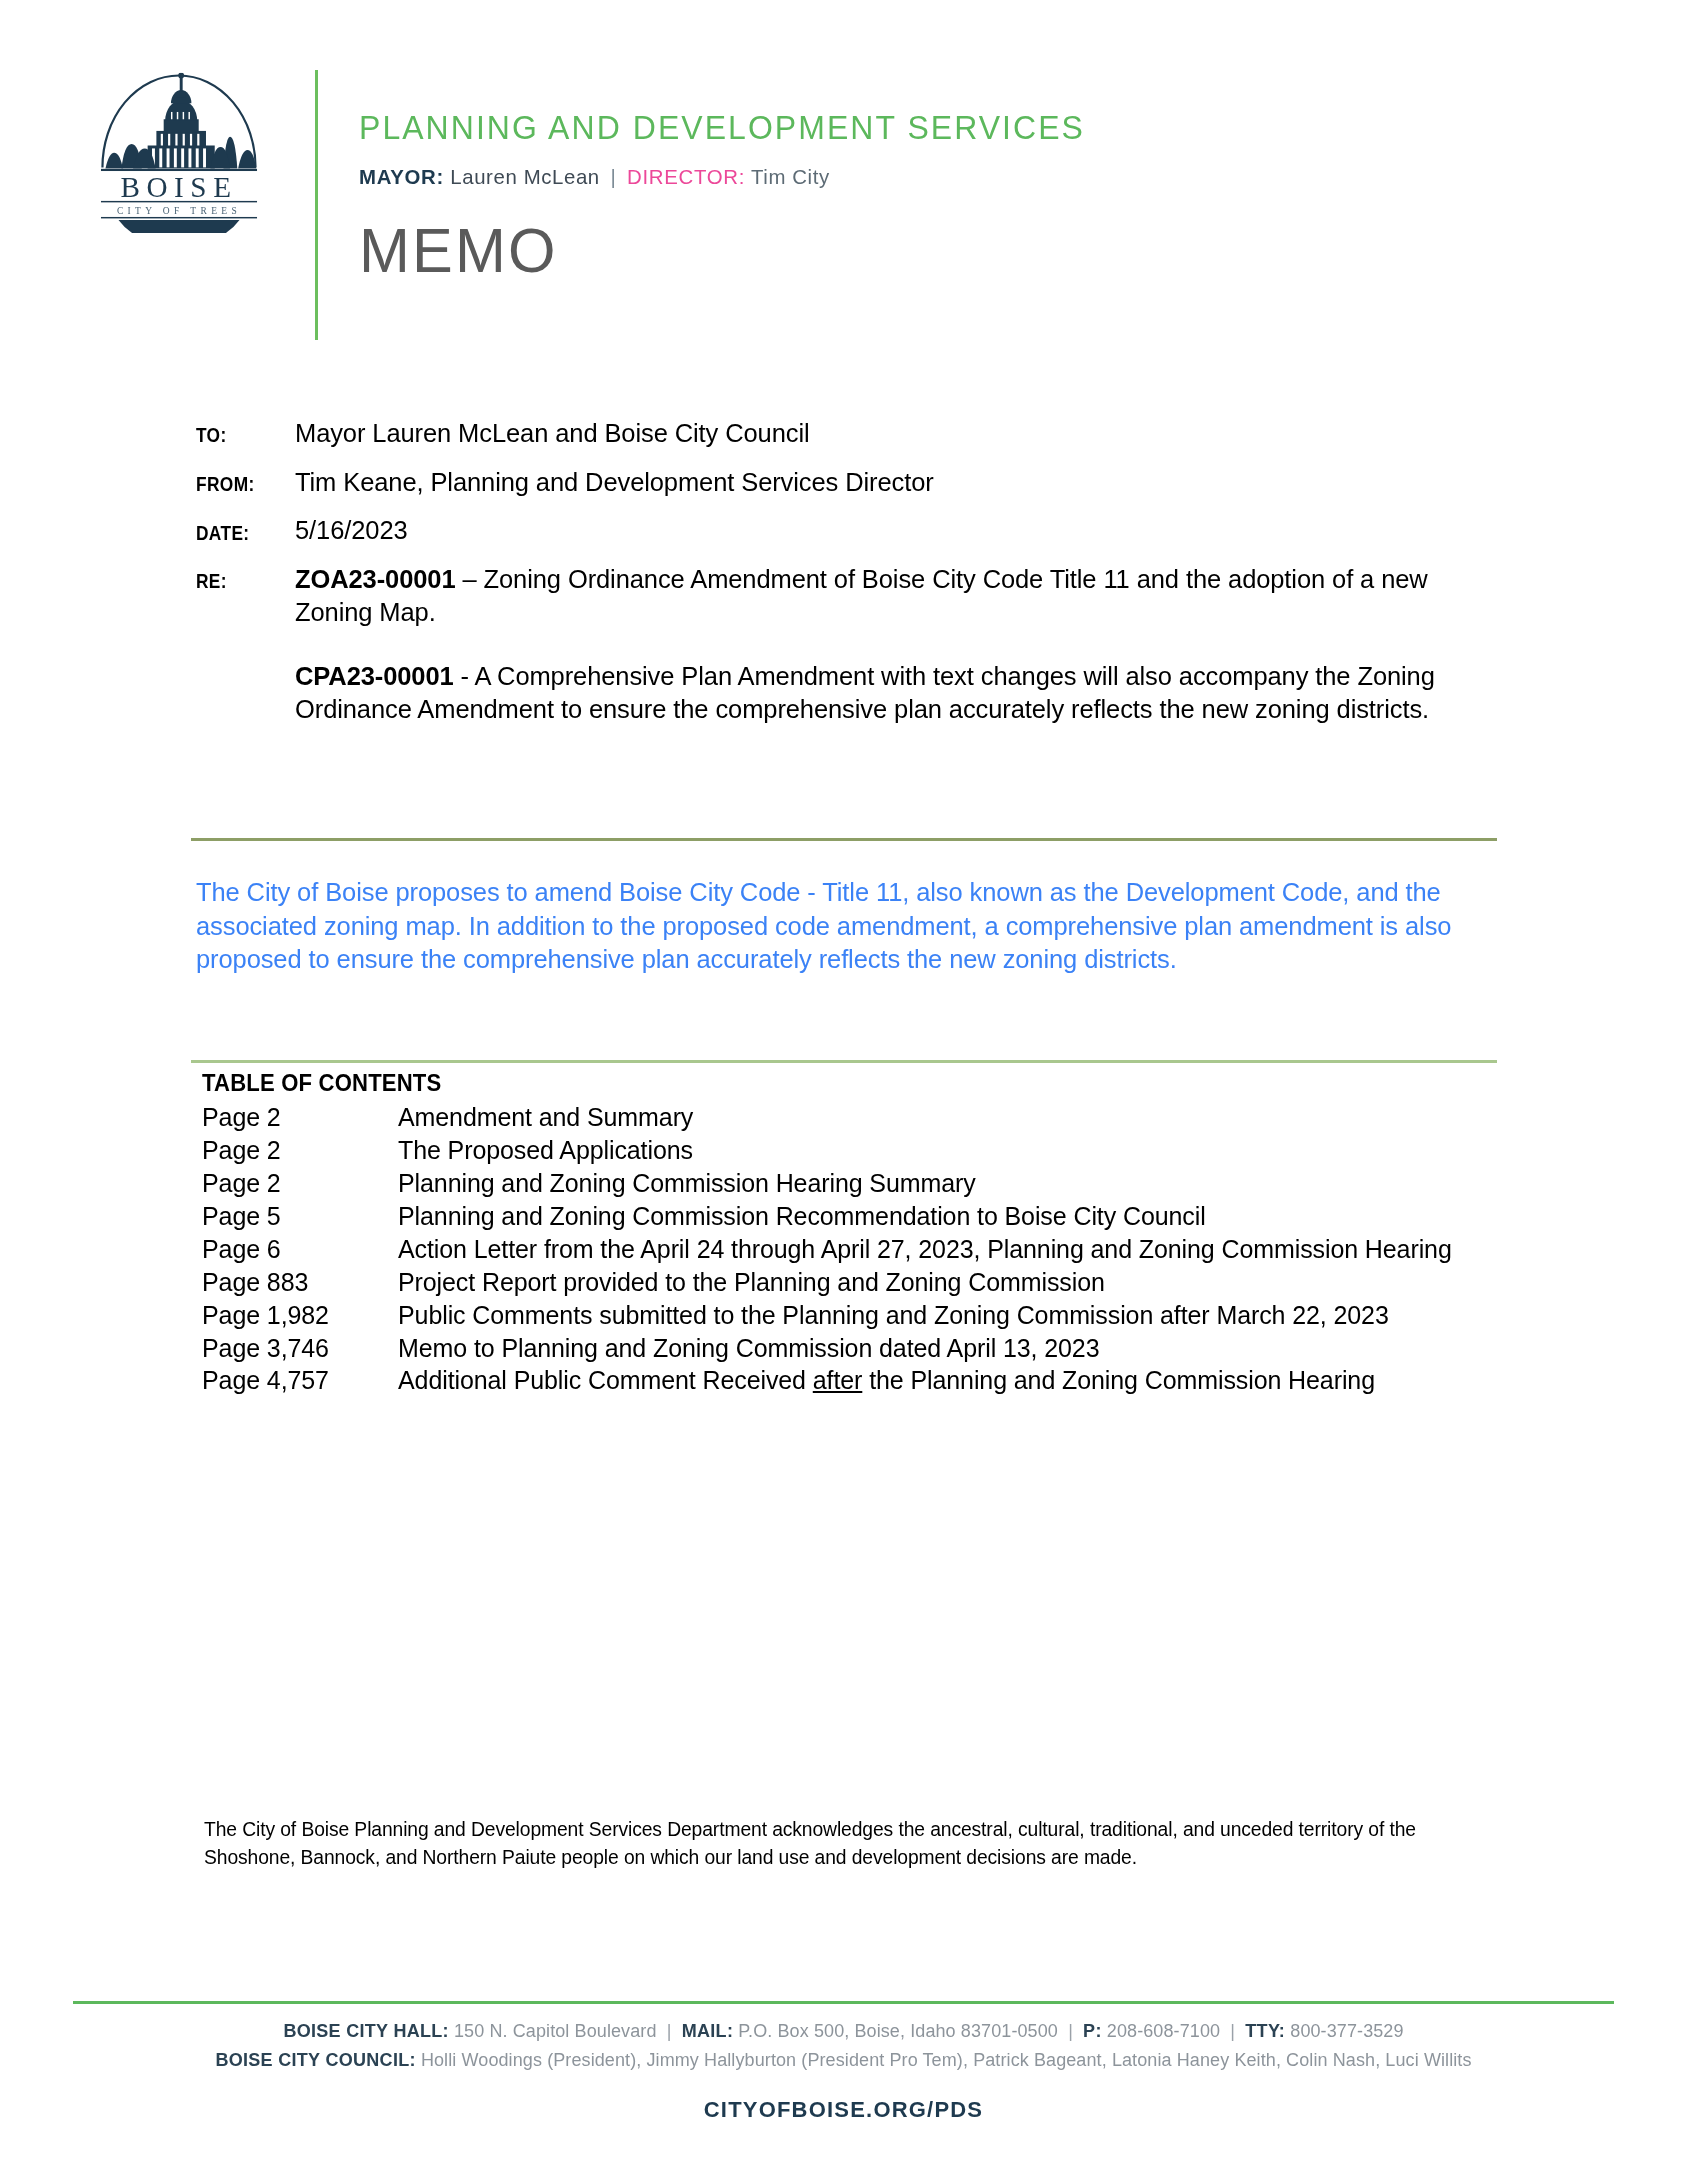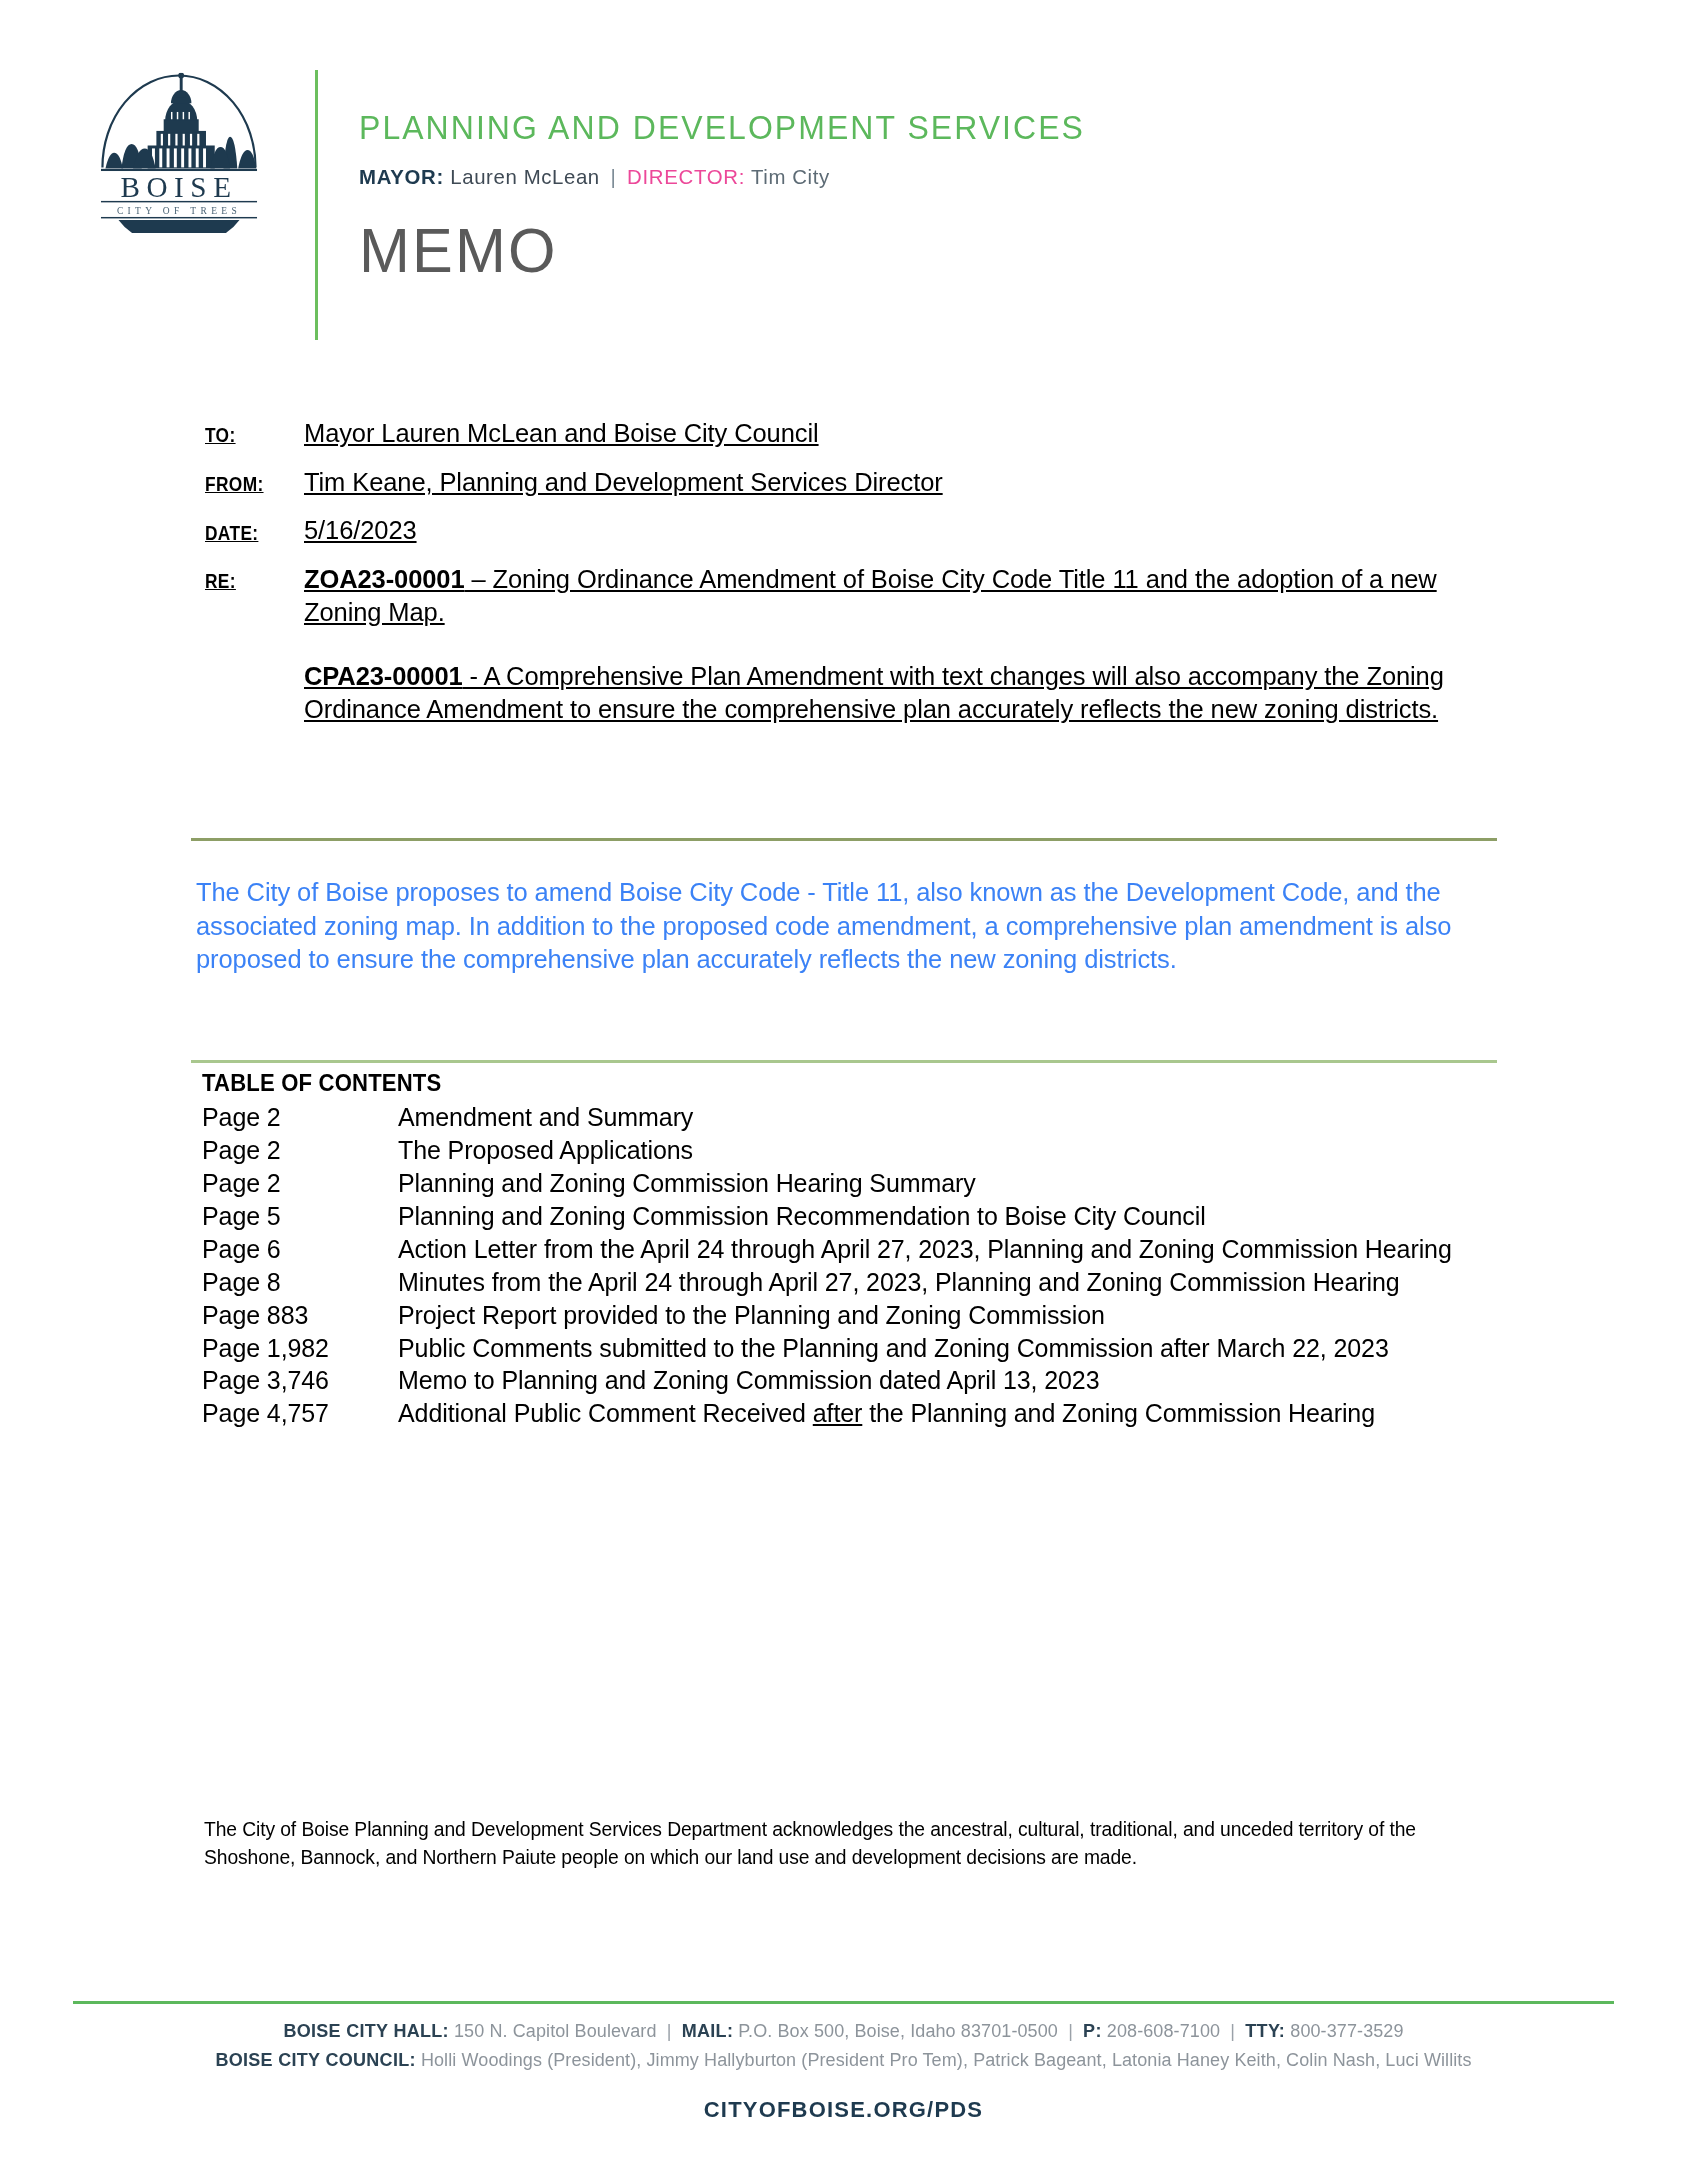--- a/index.html
+++ b/index.html
@@ -91,24 +91,23 @@
     color: #5a5a5a;
     font-weight: 400;
     line-height: 1;
     transform: scaleX(0.97);
     transform-origin: left center;
   }
 
   
   .fields {
     position: absolute;
-    left: 205px;
+    left: 196px;
     top: 417px;
     width: 1306px;
-    text-decoration: underline;
   }
   .field-row {
     display: flex;
     align-items: flex-start;
     margin-bottom: 16px;
   }
   .field-label {
     width: 99px;
     flex: 0 0 99px;
     font-size: 19.7px;
@@ -375,24 +374,20 @@
     </div>
     <div class="toc-row">
       <div class="toc-page">Page 5</div>
       <div class="toc-desc">Planning and Zoning Commission Recommendation to Boise City Council</div>
     </div>
     <div class="toc-row">
       <div class="toc-page">Page 6</div>
       <div class="toc-desc">Action Letter from the April 24 through April 27, 2023, Planning and Zoning Commission Hearing</div>
     </div>
     <div class="toc-row">
-      <div class="toc-page">Page 8</div>
-      <div class="toc-desc">Minutes from the April 24 through April 27, 2023, Planning and Zoning Commission Hearing</div>
-    </div>
-    <div class="toc-row">
       <div class="toc-page">Page 883</div>
       <div class="toc-desc">Project Report provided to the Planning and Zoning Commission</div>
     </div>
     <div class="toc-row">
       <div class="toc-page">Page 1,982</div>
       <div class="toc-desc">Public Comments submitted to the Planning and Zoning Commission after March 22, 2023</div>
     </div>
     <div class="toc-row">
       <div class="toc-page">Page 3,746</div>
       <div class="toc-desc">Memo to Planning and Zoning Commission dated April 13, 2023</div>

